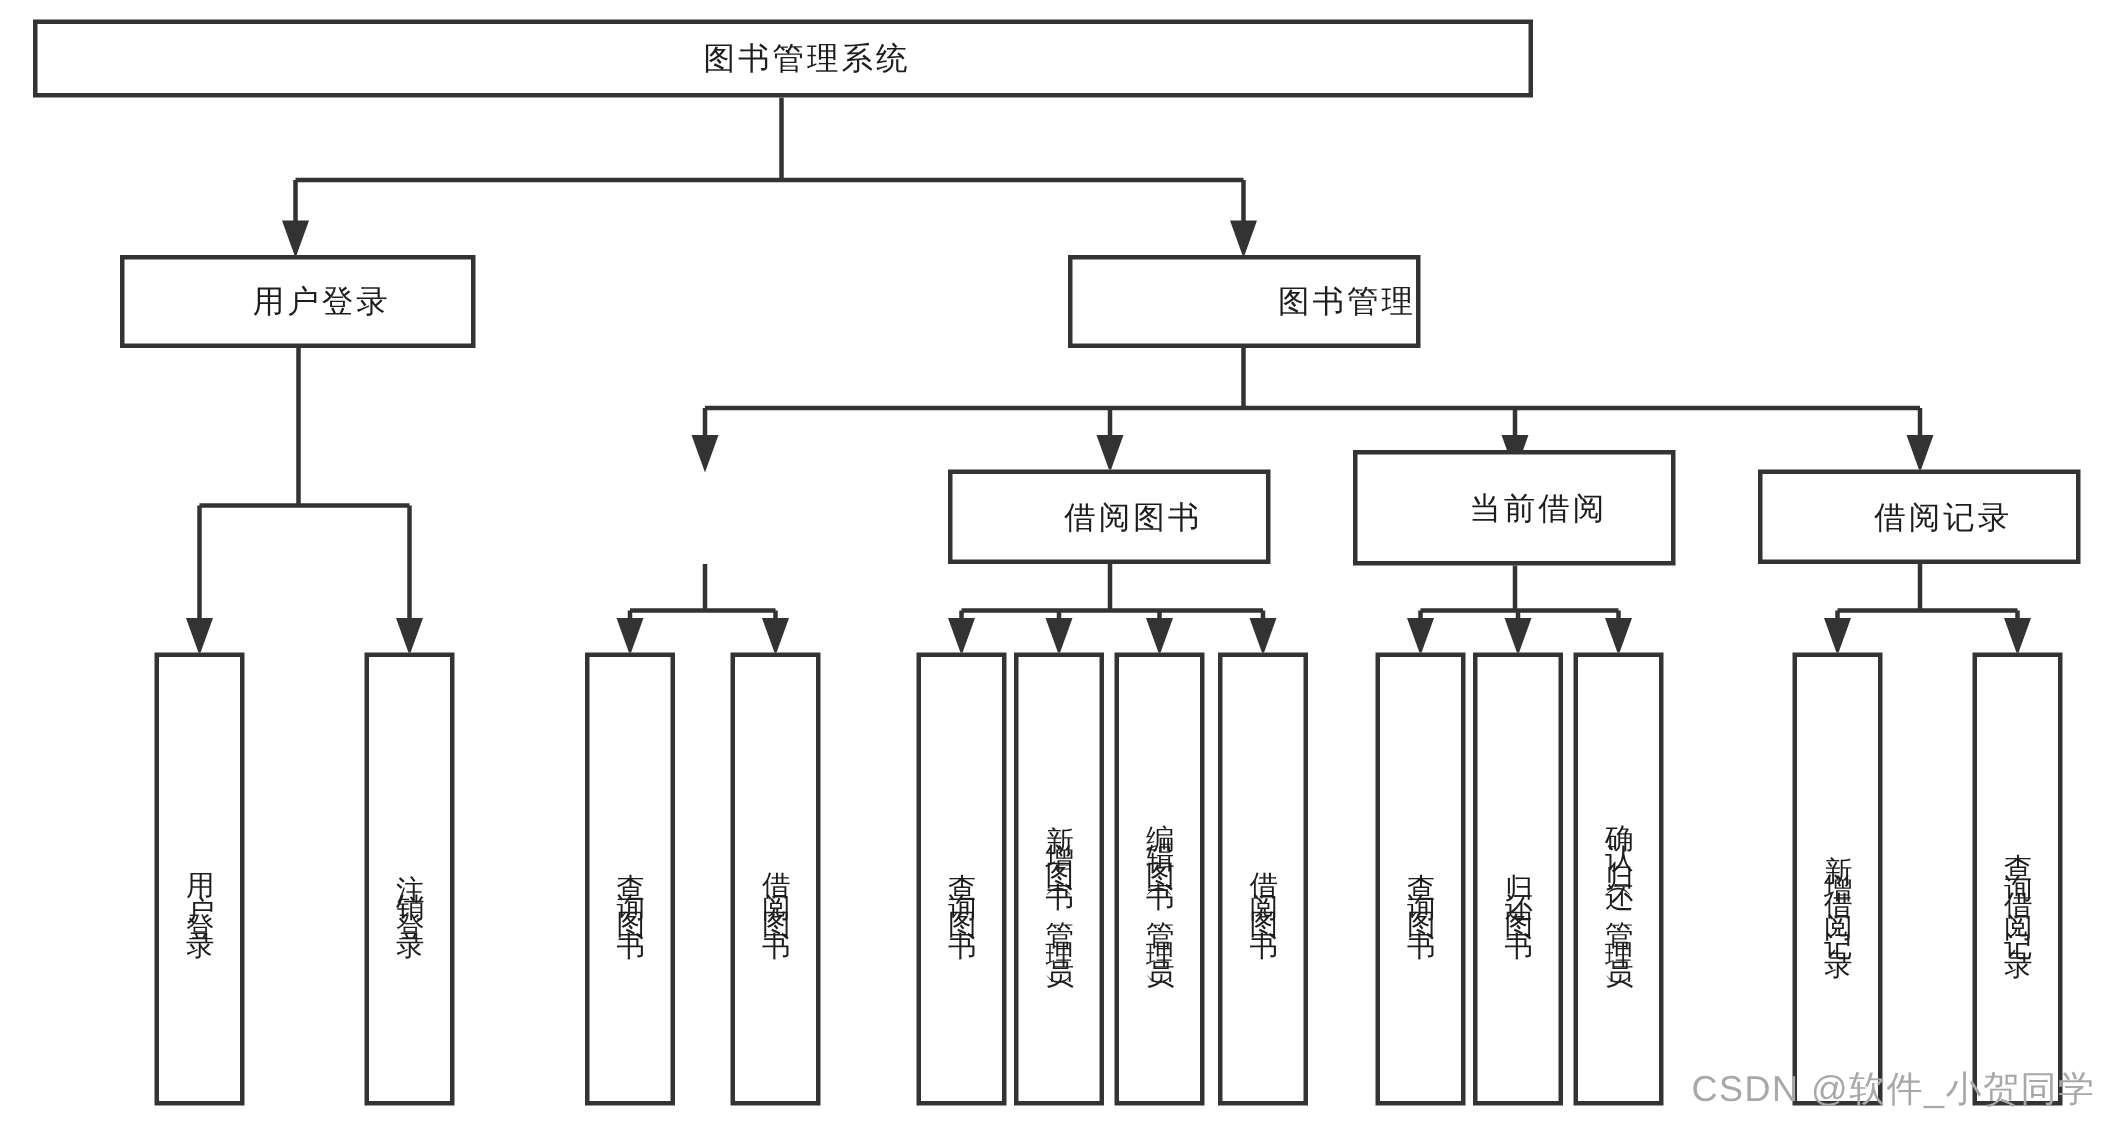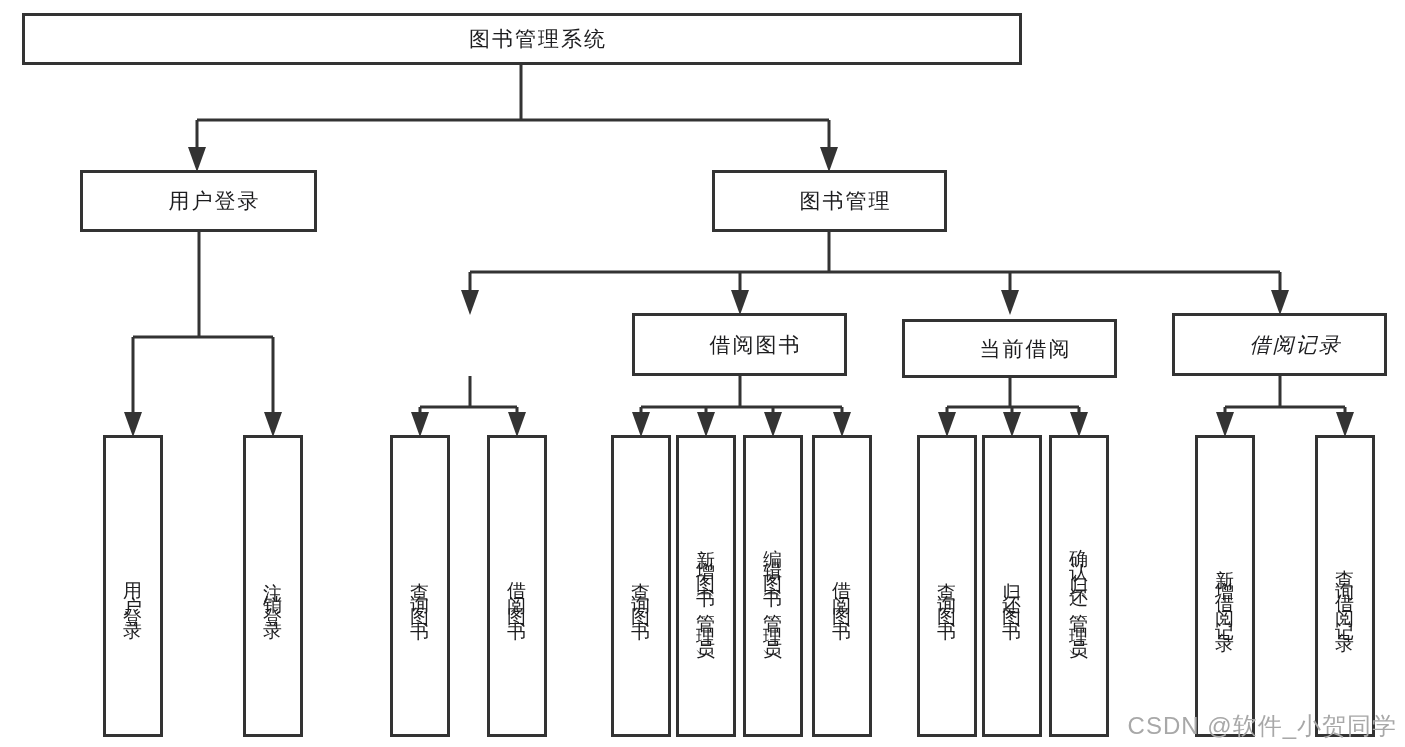--- a/index.html
+++ b/index.html
@@ -23,25 +23,25 @@
     position:absolute;
     background:#fff;
     border:3px solid var(--line);
     display:flex;
     align-items:center;
     justify-content:center;
   }
   .node.h{font-size:21px;letter-spacing:2px;padding-left:32px;}
   .root{left:22px;top:13px;width:1000px;height:52px;}
   .b-login{left:80px;top:170px;width:237px;height:62px;}
-  .b-mgmt{left:712px;top:170px;width:235px;height:62px;}
+  .b-mgmt{left:712px;top:170px;width:235px;height:62px;justify-content:flex-end;}
   .b-newbook{left:362px;top:313px;width:215px;height:63px;}
   .b-borrow{left:632px;top:313px;width:215px;height:63px;}
-  .b-current{left:902px;top:319px;width:215px;height:59px;}
-  .b-records{left:1172px;top:313px;width:215px;height:63px;font-style:italic;}
+  .b-current{left:902px;top:300px;width:215px;height:77px;}
+  .b-records{left:1172px;top:313px;width:215px;height:63px;}
   .leaf{top:435px;width:60px;height:302px;font-size:19px;}
   .leaf .vtxt{
     writing-mode:vertical-rl;
     text-orientation:mixed;
     letter-spacing:13px;
     margin-bottom:-13px;
     line-height:1;
     white-space:nowrap;
   }
   .lf1{left:103px;} .lf2{left:243px;}

